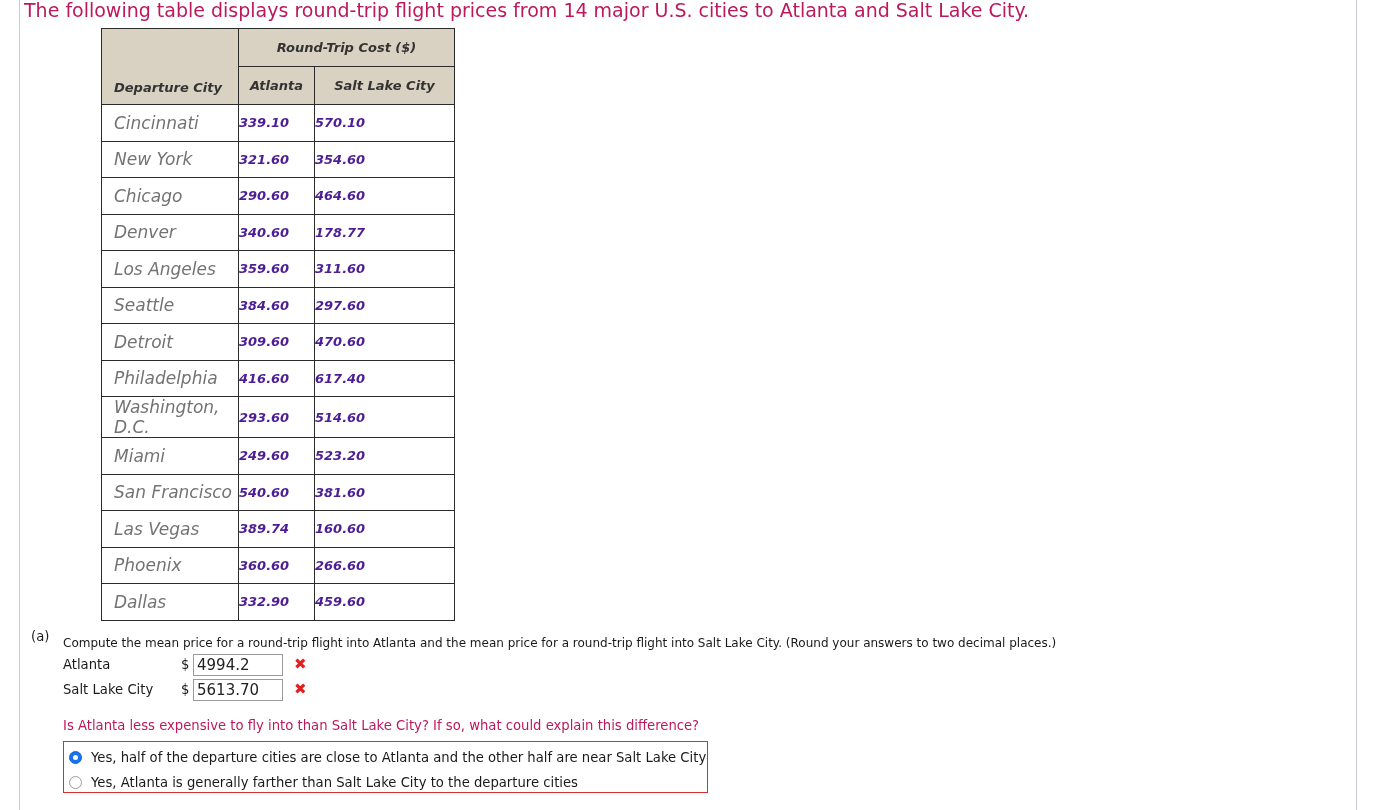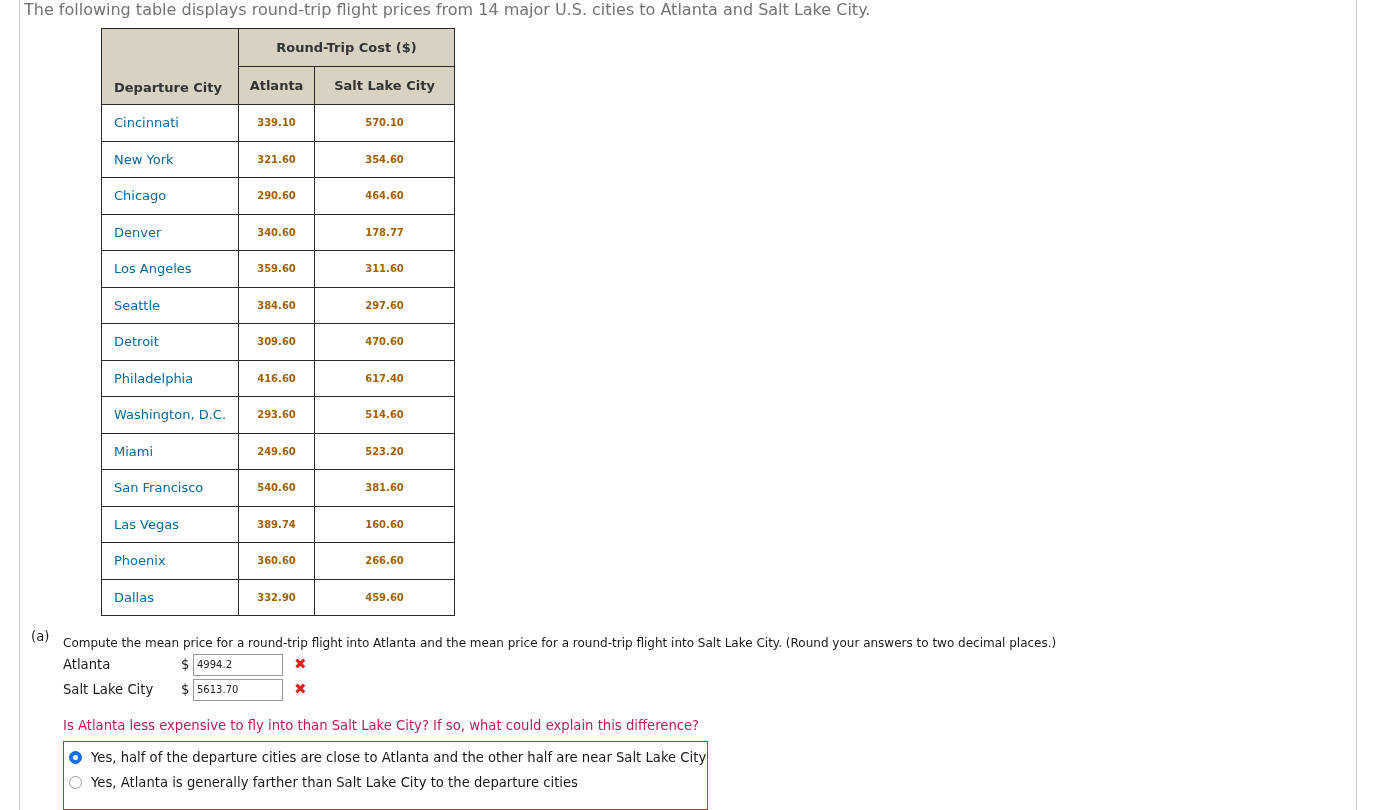--- a/index.html
+++ b/index.html
@@ -33,39 +33,40 @@
     left: 0;
     width: 1374px;
     height: 810px;
   }
 
   
   .intro {
     position: absolute;
     left: 24px;
     top: 1px;
-    font-size: 16px;
+    font-size: 19px;
     line-height: 18px;
-    color: #737373;
+    color: #be185d;
     white-space: nowrap;
   }
 
   
   .cost-table {
     position: absolute;
     left: 101px;
     top: 28px;
     border-collapse: collapse;
     background: #ffffff;
   }
   .cost-table th,
   .cost-table td {
     border: 1px solid #2b2b2b;
     padding: 0;
     margin: 0;
+    font-style: italic;
   }
   .cost-table thead th {
     background: #d9d2c3;
     color: #333333;
     font-weight: bold;
     font-size: 13px;
     text-align: center;
   }
   th.col-city {
     width: 137px;
@@ -83,32 +84,31 @@
     width: 75px;
     height: 37px;
   }
   th.col-slc {
     width: 119px;
     height: 37px;
     padding: 0 10px !important;
   }
   .cost-table td.city {
     height: 36.5px;
-    font-size: 13px;
-    color: #0369a1;
+    font-size: 17px;
+    color: #737373;
     text-align: left;
     padding-left: 12px;
     box-sizing: border-box;
   }
   .cost-table td.price {
     height: 36.5px;
-    font-size: 10px;
+    font-size: 13px;
     font-weight: bold;
-    color: #a16207;
-    text-align: center;
+    color: #4c1d95;
     box-sizing: border-box;
   }
 
   
   .part-label {
     position: absolute;
     left: 31px;
     top: 629px;
     font-size: 13.2px;
     color: #1a1a1a;
@@ -140,21 +140,21 @@
   }
   .dollar {
     width: 12px;
     font-size: 13.2px;
     color: #1a1a1a;
   }
   .ans-input {
     width: 82px;
     height: 18px;
     font-family: "DejaVu Sans", "Liberation Sans", sans-serif;
-    font-size: 10px;
+    font-size: 15px;
     color: #222222;
     border: 1px solid #9a9a9a;
     background: #ffffff;
     padding: 1px 3px;
     box-sizing: content-box;
     outline: none;
   }
   .xmark {
     margin-left: 11px;
     font-size: 15px;
@@ -172,21 +172,21 @@
     font-size: 13.2px;
     color: #be185d;
     white-space: nowrap;
   }
 
   .radio-box {
     position: absolute;
     left: 63px;
     top: 741px;
     width: 645px;
-    height: 69px;
+    height: 52px;
     border: 1px solid #d33030;
     box-sizing: border-box;
     background: #ffffff;
     overflow: hidden;
   }
   .radio-item {
     position: relative;
     display: flex;
     align-items: center;
     height: 24px;

